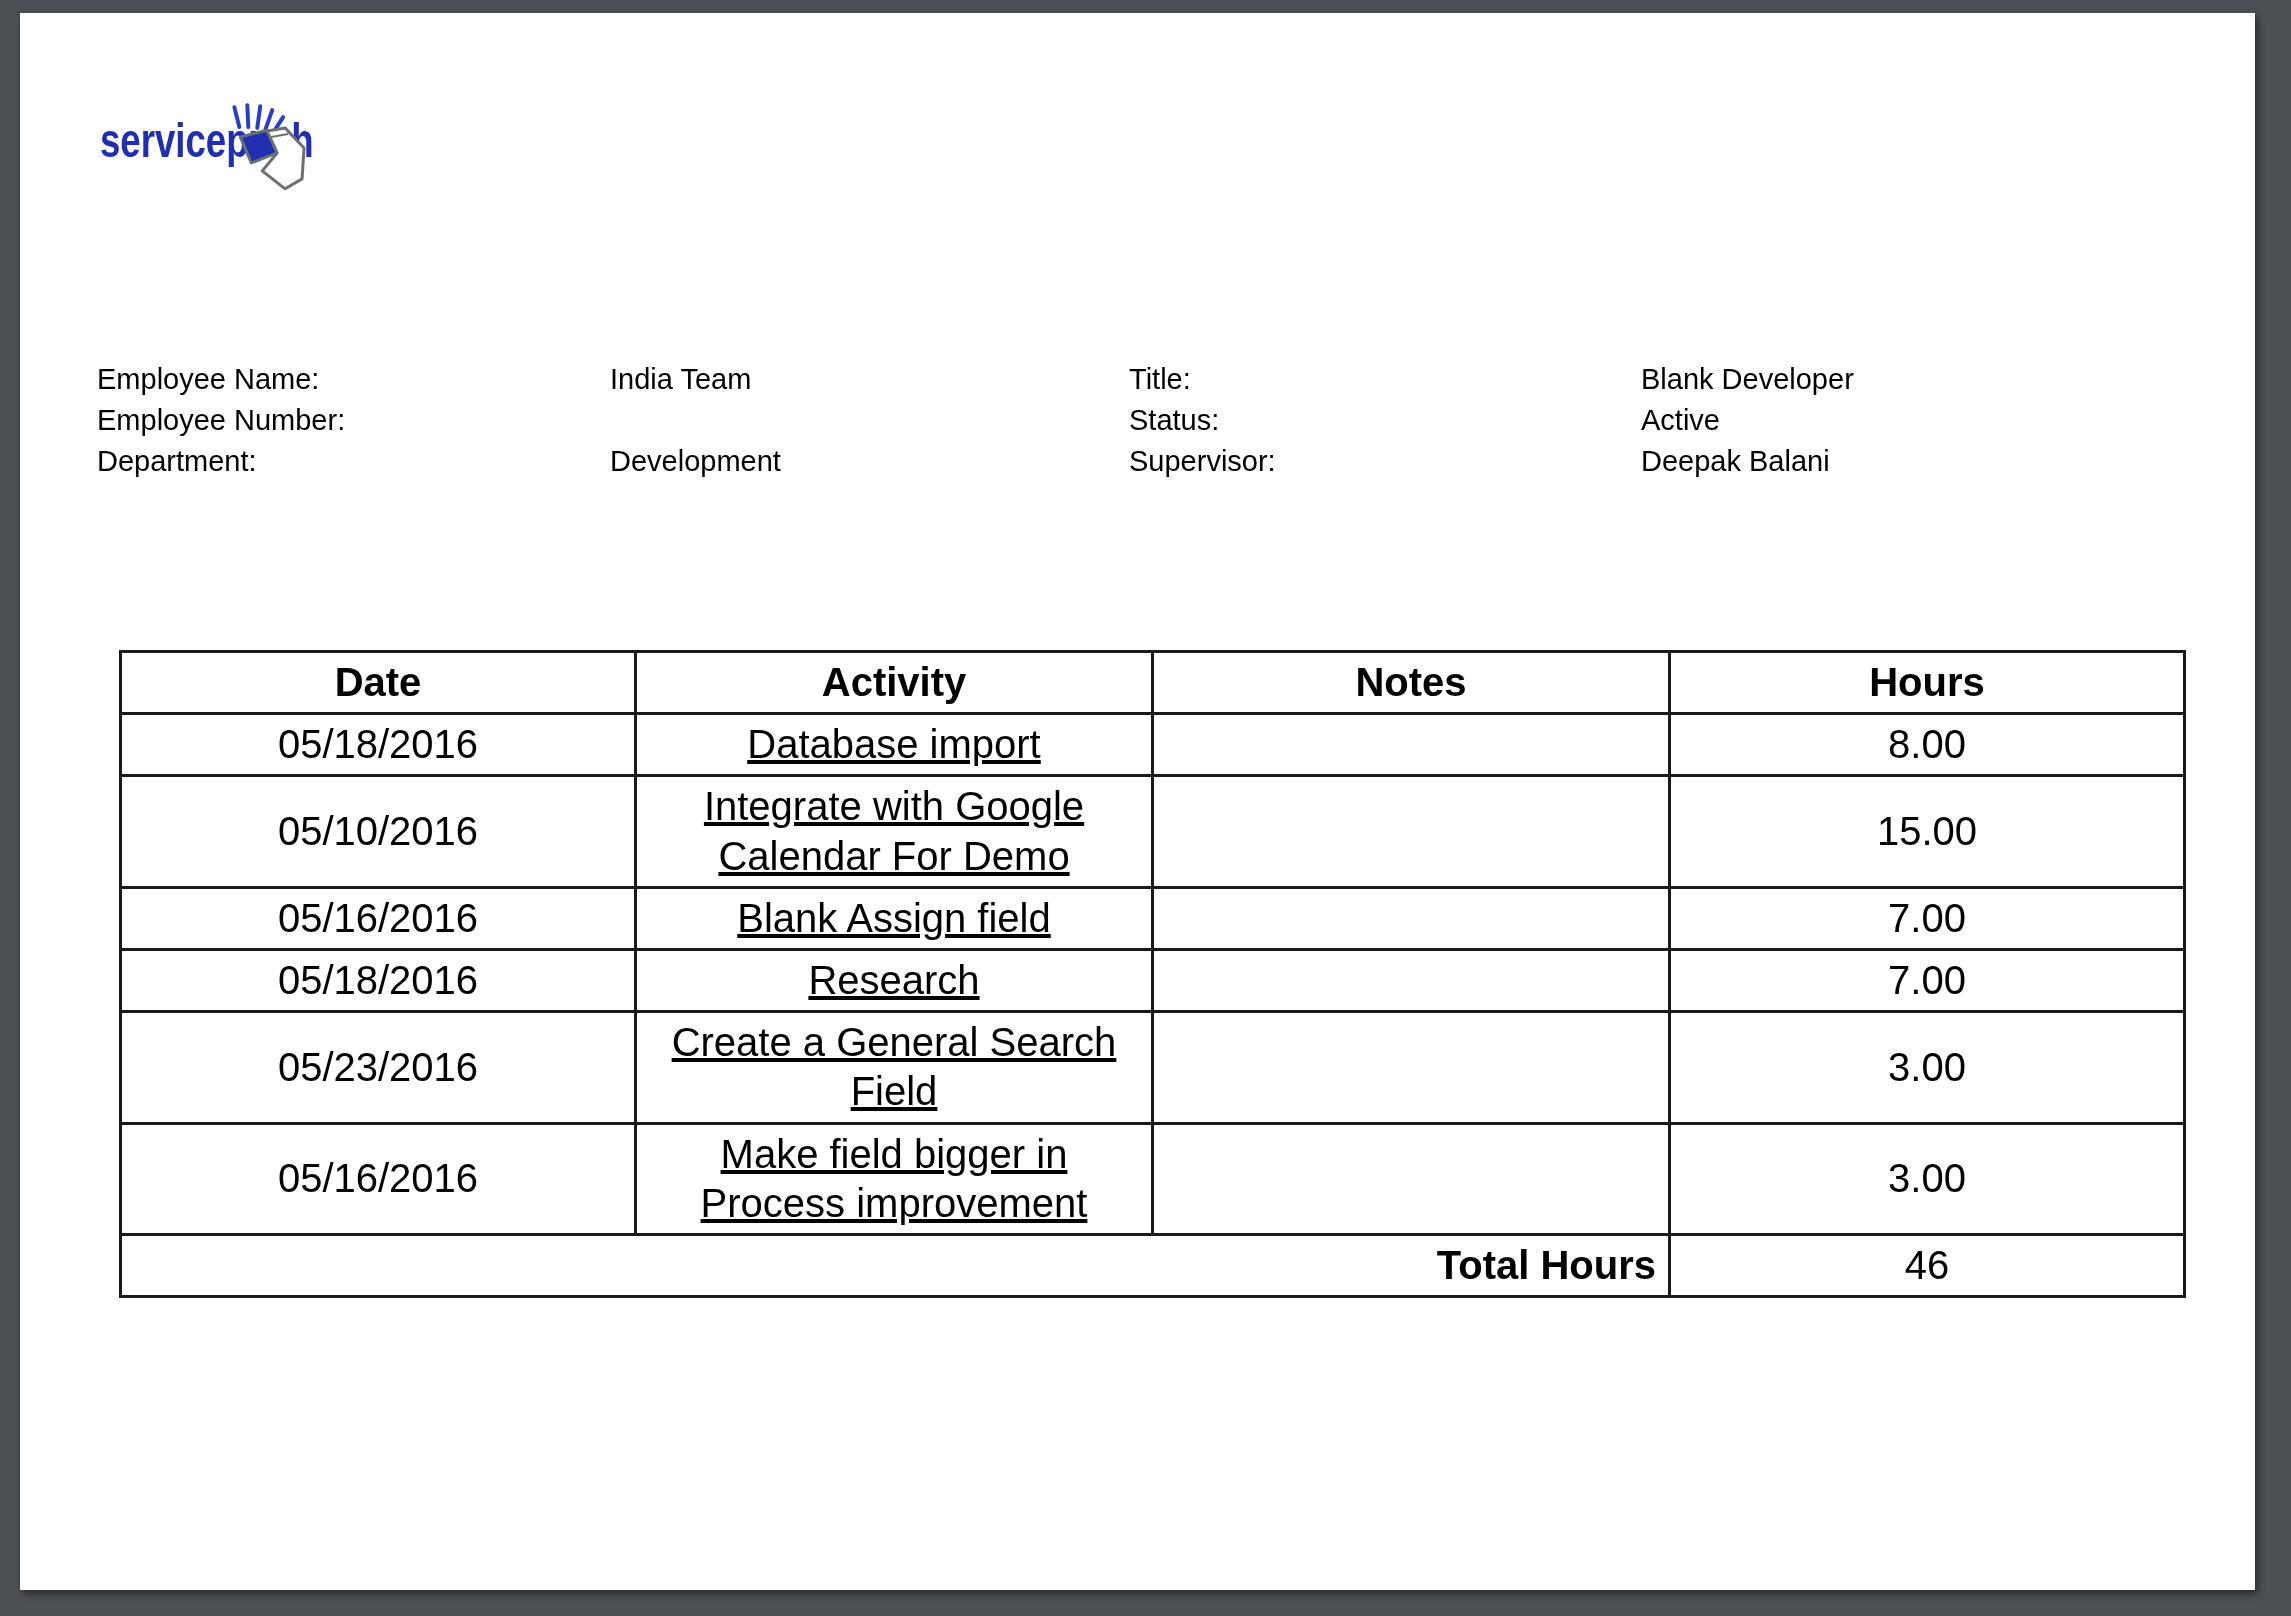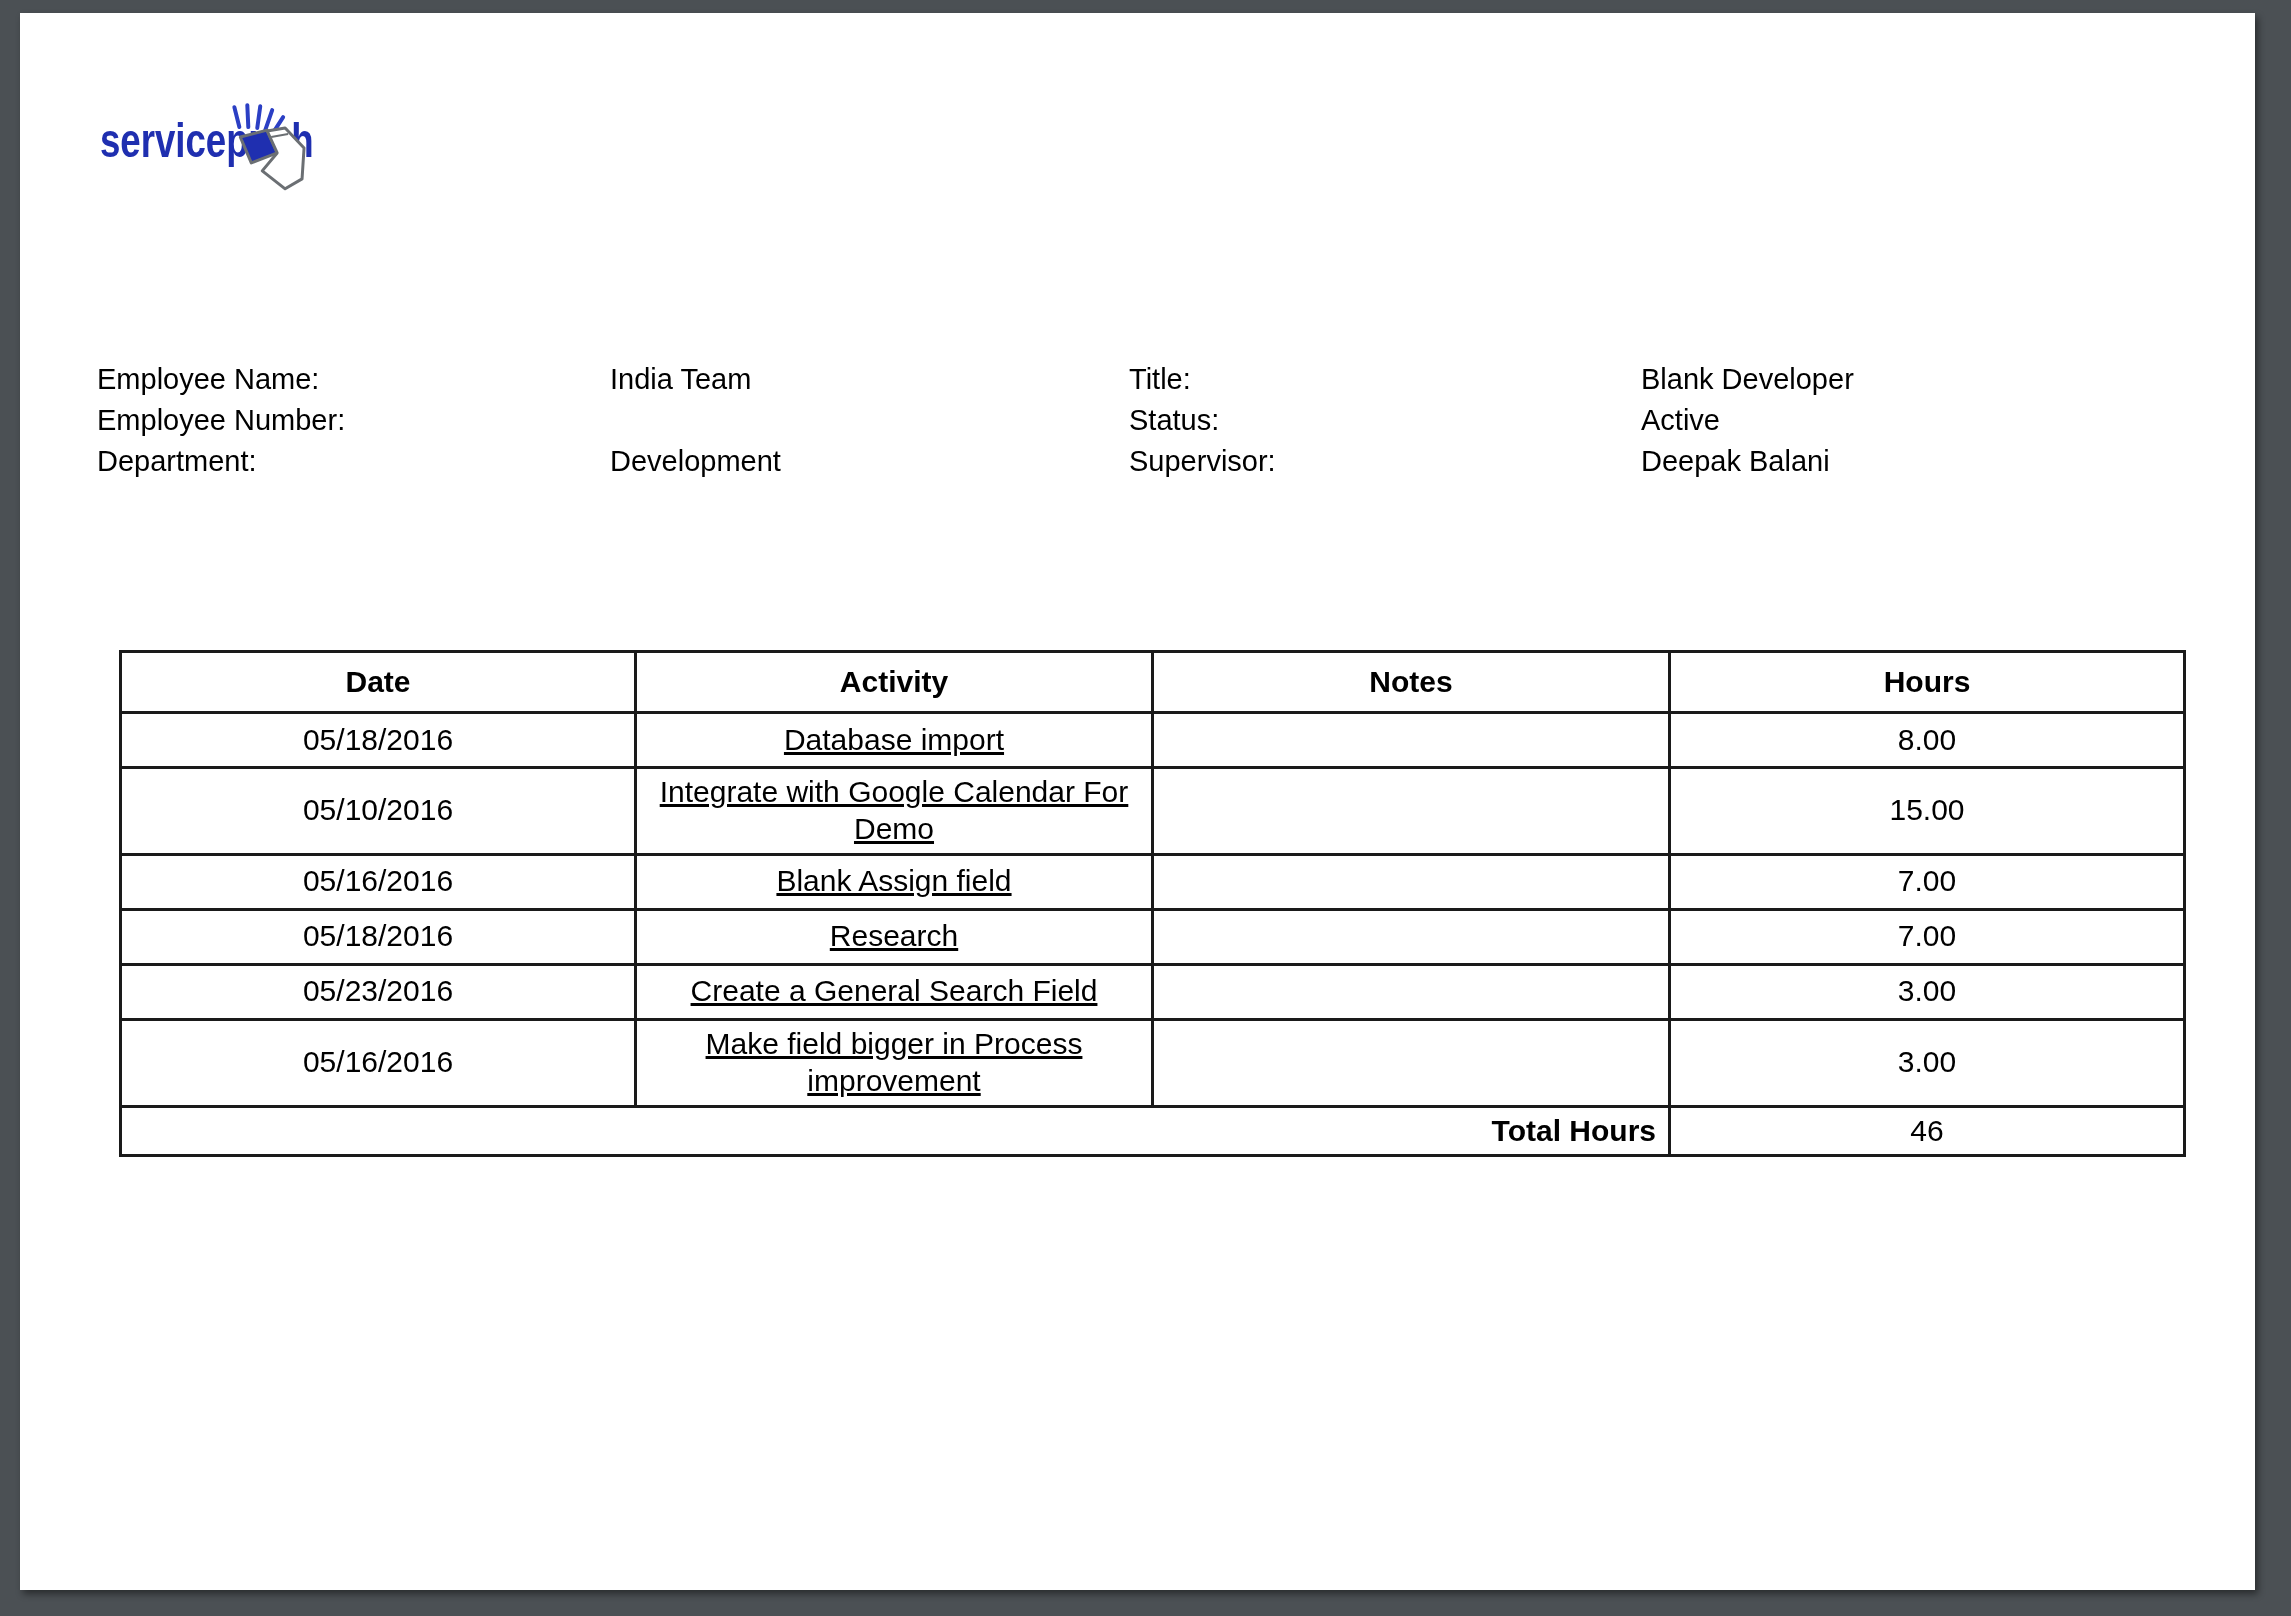--- a/index.html
+++ b/index.html
@@ -66,21 +66,21 @@
     width: 2066px;
   }
   table.timesheet {
     border-collapse: collapse;
     width: 100%;
     table-layout: fixed;
   }
   table.timesheet th,
   table.timesheet td {
     border: 3px solid #1a1a1a;
-    font-size: 30px;
+    font-size: 40px;
     color: #000000;
     padding: 5px 8px;
     vertical-align: middle;
     text-align: center;
     line-height: 1.23;
   }
   table.timesheet th {
     font-weight: bold;
     height: 48px;
   }

